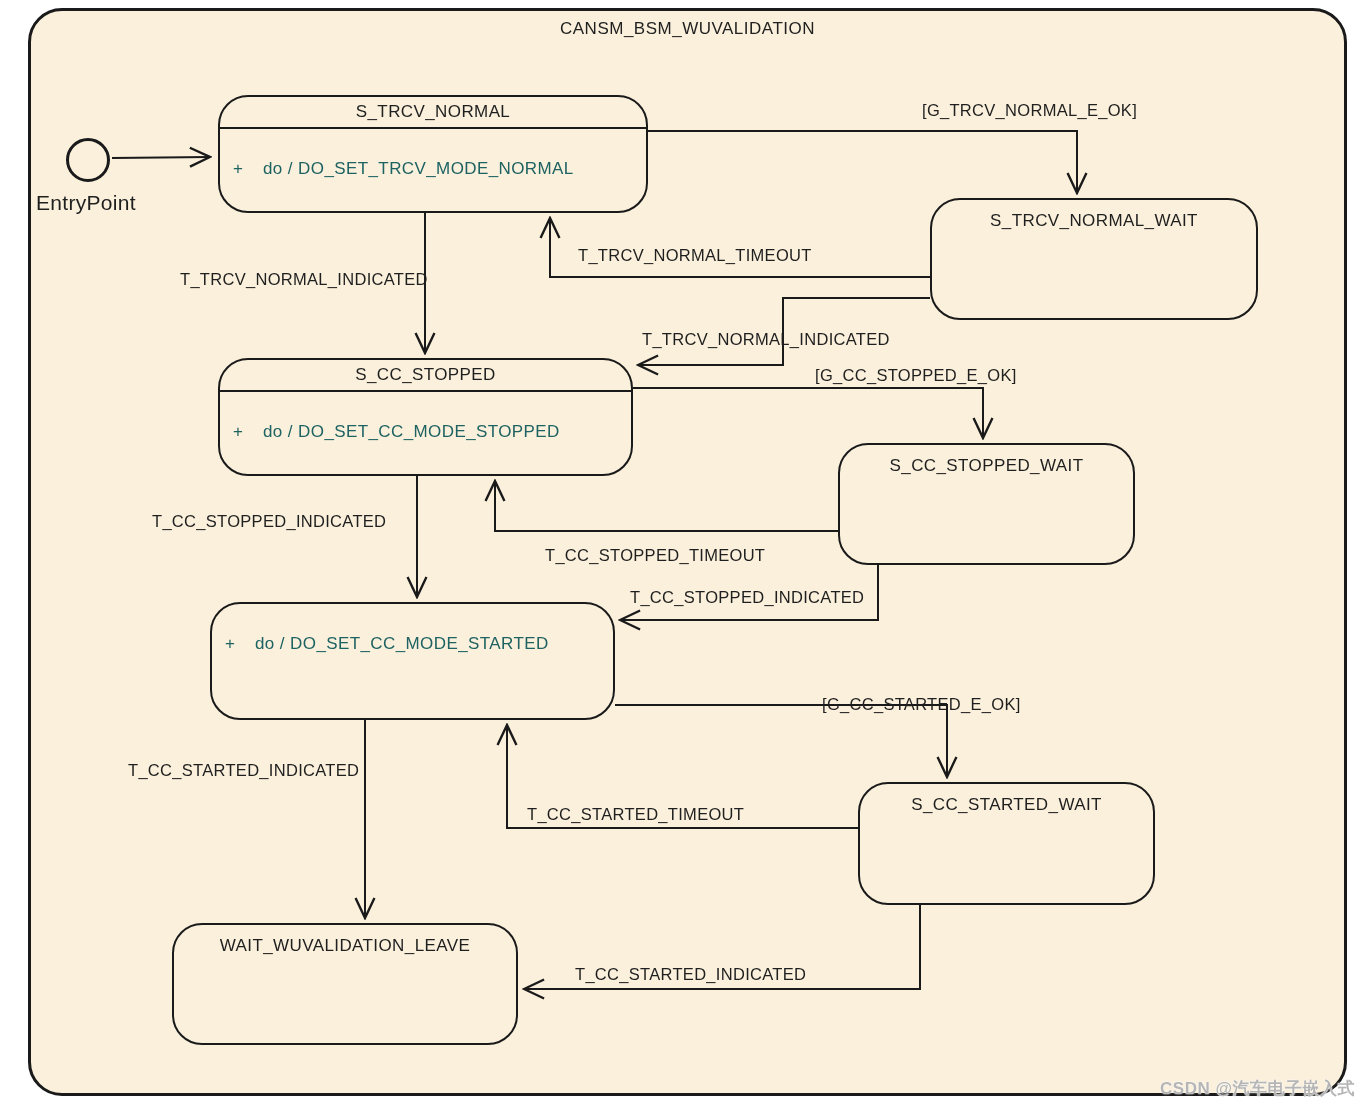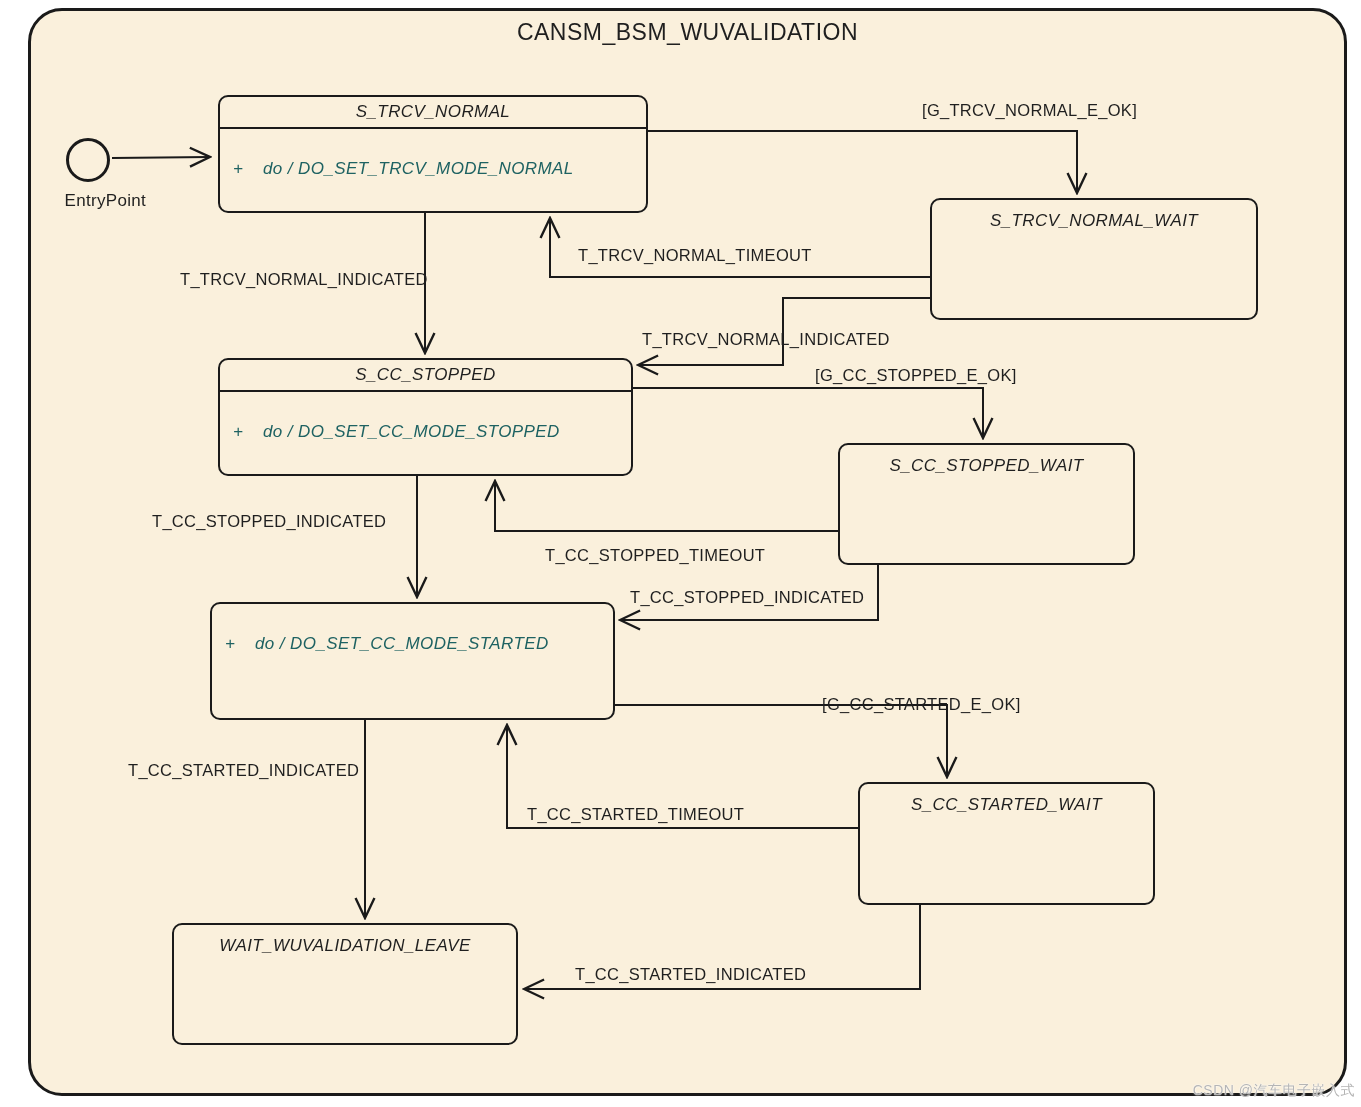--- a/index.html
+++ b/index.html
@@ -20,28 +20,28 @@
   }
   .container{
     position:absolute;left:28px;top:8px;width:1319px;height:1088px;
     background:var(--background);
     border:3px solid var(--border);
     border-radius:34px;
     z-index:0;
   }
   .diagram-title{
     position:absolute;left:28px;top:19px;width:1319px;
-    text-align:center;font-size:23px;letter-spacing:0.5px;
+    text-align:center;font-size:17px;letter-spacing:0.5px;
     color:var(--label_text);z-index:3;
   }
   svg.wires{position:absolute;left:0;top:0;z-index:1;}
   .state{
     position:absolute;background:var(--background);
-    border:2px solid var(--border);border-radius:10px;
-    z-index:2;overflow:hidden;font-style:italic;
+    border:2px solid var(--border);border-radius:30px;
+    z-index:2;overflow:hidden;
   }
   .state-header{
     width:100%;text-align:center;font-size:17px;letter-spacing:0.4px;
     color:var(--label_text);
   }
   .state.has-action .state-header{
     height:32px;line-height:30px;border-bottom:2px solid var(--border);
   }
   .state.wait .state-header{
     padding-top:10px;line-height:22px;
@@ -51,32 +51,33 @@
     padding-left:13px;font-size:17px;letter-spacing:0.4px;
     color:var(--action_text);
   }
   .state-body .plus{width:30px;}
   .entry-circle{
     position:absolute;left:66px;top:138px;width:44px;height:44px;
     border:3px solid var(--border);border-radius:50%;
     background:var(--background);z-index:2;
   }
   .entry-label{
-    position:absolute;left:36px;top:191px;width:110px;text-align:right;
-    font-size:17px;letter-spacing:0.3px;z-index:2;color:var(--label_text);
+    position:absolute;left:36px;top:191px;width:110px;text-align:left;
+    font-size:21px;letter-spacing:0.3px;z-index:2;color:var(--label_text);
   }
   .t-label{
     position:absolute;font-size:16.5px;letter-spacing:0.3px;
     white-space:nowrap;z-index:3;color:var(--label_text);
   }
   .watermark{
     position:absolute;right:6px;bottom:7px;
-    font-size:14px;letter-spacing:0.5px;color:var(--watermark);
+    font-size:17px;letter-spacing:0.5px;color:var(--watermark);
     text-shadow:0 0 2px #ffffff, 0 0 1px #ffffff;
     z-index:4;
+    font-weight:bold;
   }
 </style>
 </head>
 <body>
 
 <div class="container"></div>
 <div class="diagram-title">CANSM_BSM_WUVALIDATION</div>
 
 <svg class="wires" width="1361" height="1107" viewBox="0 0 1361 1107">
   <defs>

